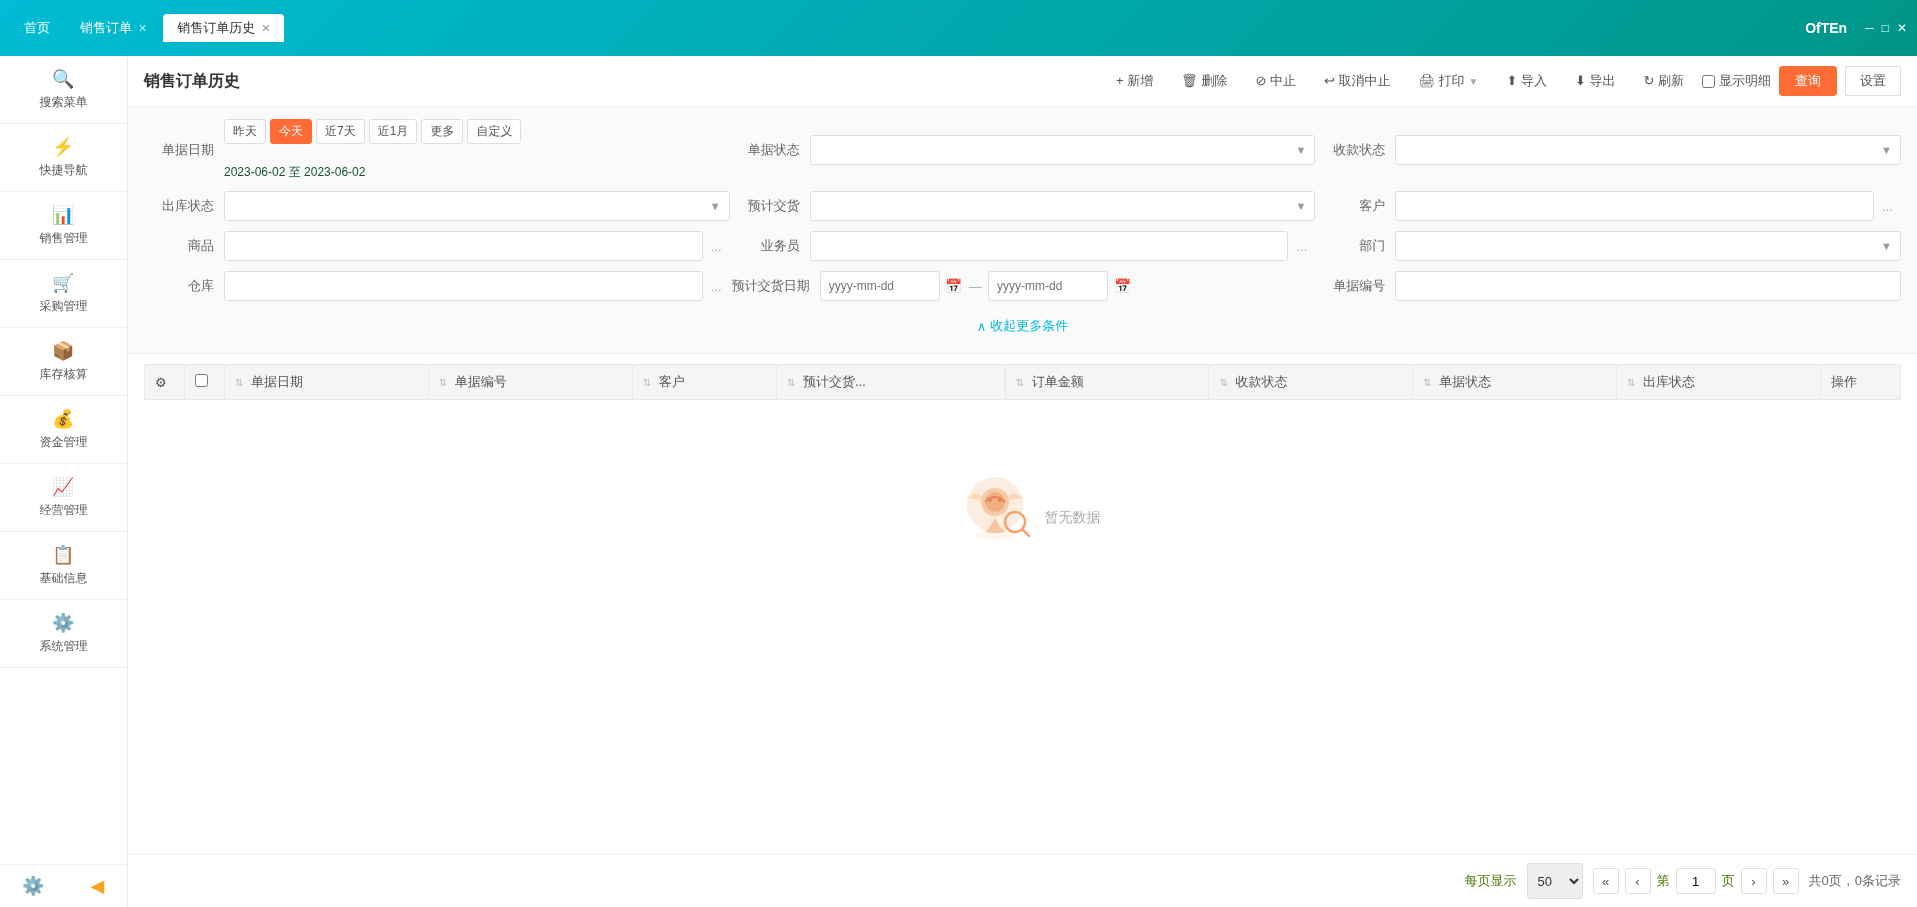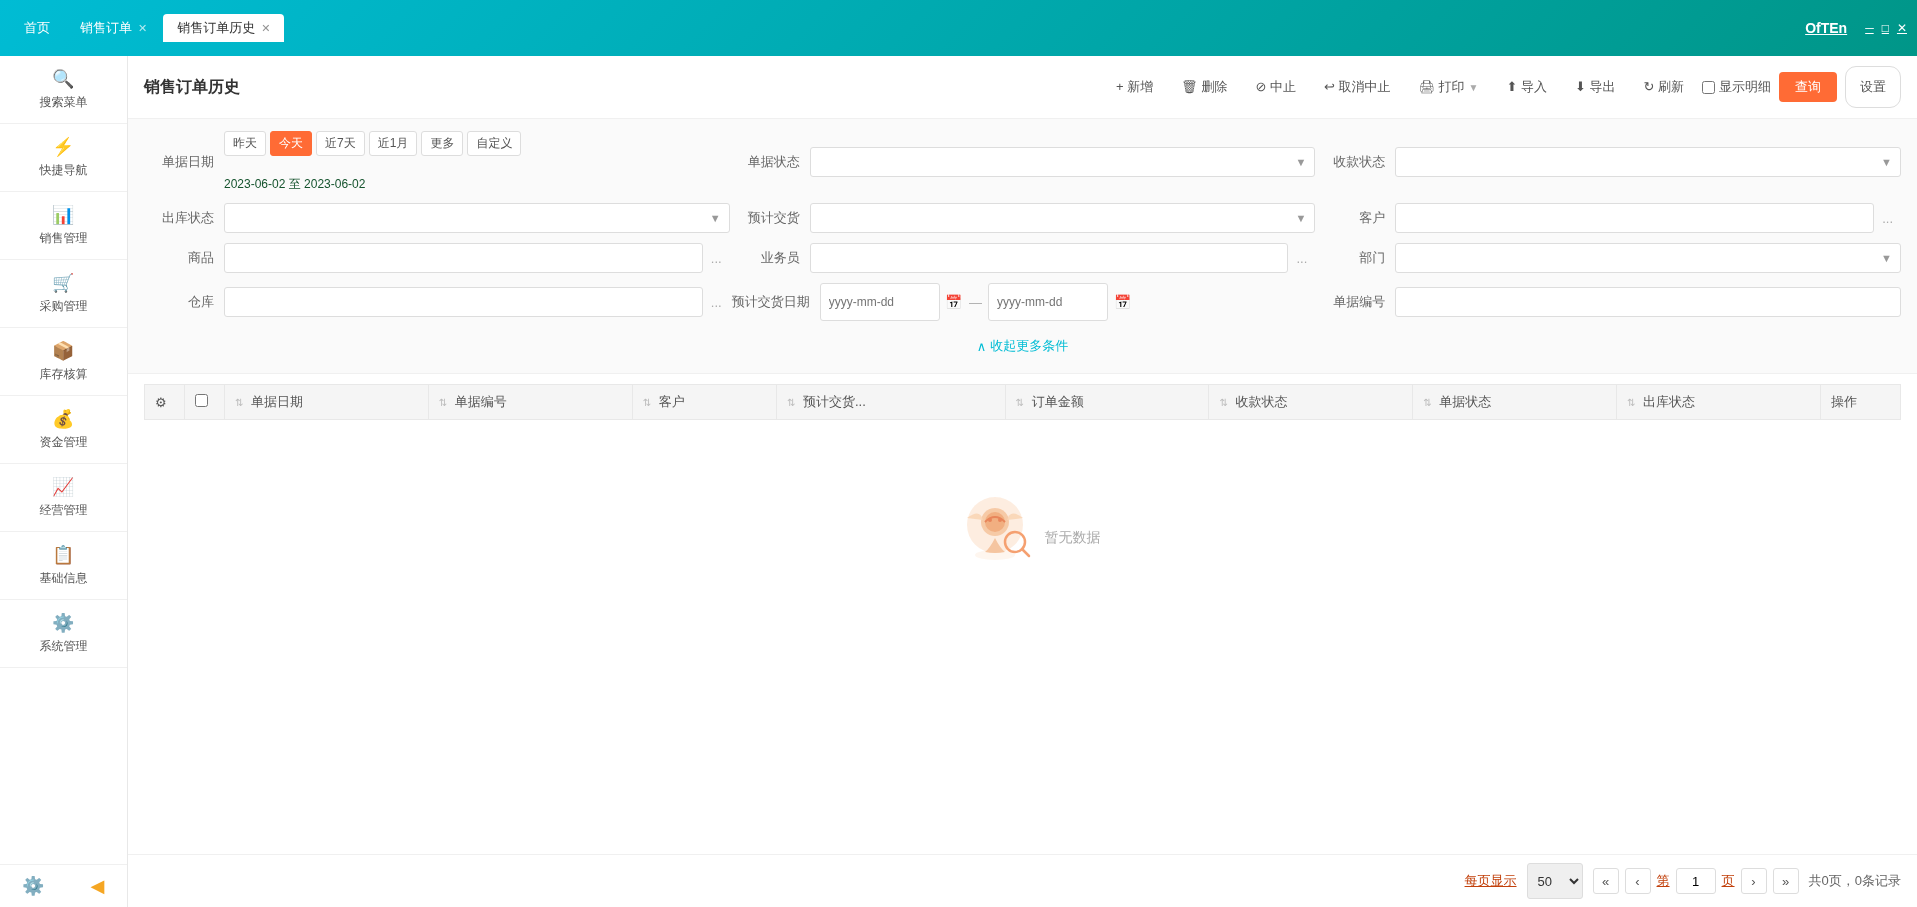--- a/index.html
+++ b/index.html
@@ -37,21 +37,21 @@
       opacity: 0.7;
       cursor: pointer;
     }
     .tab-item.active .tab-close { color: #666; }
     .top-bar-right {
       margin-left: auto;
       display: flex;
       align-items: center;
       gap: 8px;
     }
-    .top-bar-right span { color: #fff; font-size: 12px; cursor: pointer; text-decoration: underline; }
+    .top-bar-right span { color: #fff; font-size: 12px; cursor: pointer; }
 
     
     .main-layout {
       display: flex;
       flex: 1;
       overflow: hidden;
     }
 
     
     .sidebar {
@@ -130,22 +130,22 @@
       border-radius: 4px;
       padding: 6px 16px;
       border: none;
       cursor: pointer;
       font-size: 13px;
     }
     .btn-setting {
       background: #fff;
       color: #555;
       border: 1px solid #ddd;
-      border-radius: 11px;
-      padding: 11px 14px;
+      border-radius: 1px;
+      padding: 5px 14px;
       cursor: pointer;
       font-size: 13px;
     }
     .show-detail-check {
       display: flex;
       align-items: center;
       gap: 4px;
       font-size: 13px;
       color: #555;
     }
@@ -232,21 +232,21 @@
       font-size: 12px;
       gap: 4px;
       margin-top: 2px;
     }
     .date-input-wrap {
       display: flex;
       align-items: center;
       gap: 6px;
     }
     .date-input {
-      height: 38px;
+      height: 30px;
       border: 1px solid #ddd;
       border-radius: 3px;
       padding: 0 8px;
       font-size: 12px;
       color: #999;
       background: #fff;
       width: 120px;
     }
     .cal-icon { color: #aaa; cursor: pointer; font-size: 14px; }
     .dash { color: #aaa; }
@@ -298,21 +298,21 @@
     .footer {
       display: flex;
       align-items: center;
       justify-content: flex-end;
       padding: 8px 16px;
       border-top: 1px solid #f0f0f0;
       background: #fff;
       flex-shrink: 0;
       gap: 10px;
     }
-    .footer-label { color: #c2410c; font-size: 13px; text-decoration: underline; }
+    .footer-label { color: #4d7c0f; font-size: 13px; }
     .page-size-select {
       height: 36px;
       border: 1px solid #ddd;
       border-radius: 3px;
       padding: 4px 6px;
       font-size: 13px;
       color: #333;
     }
     .pagination {
       display: flex;

